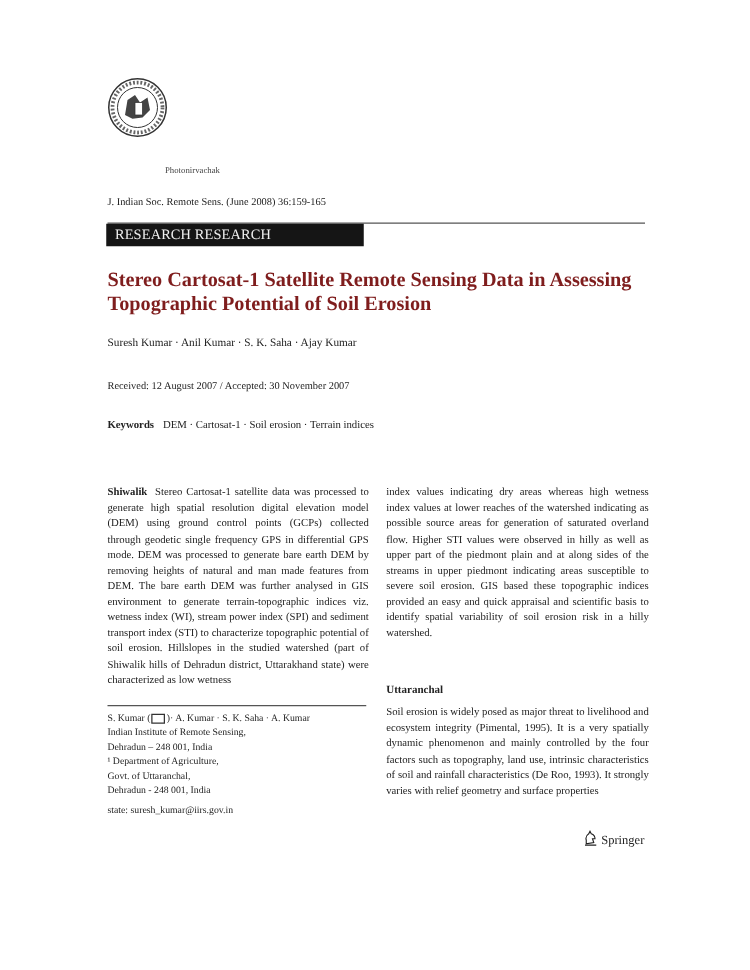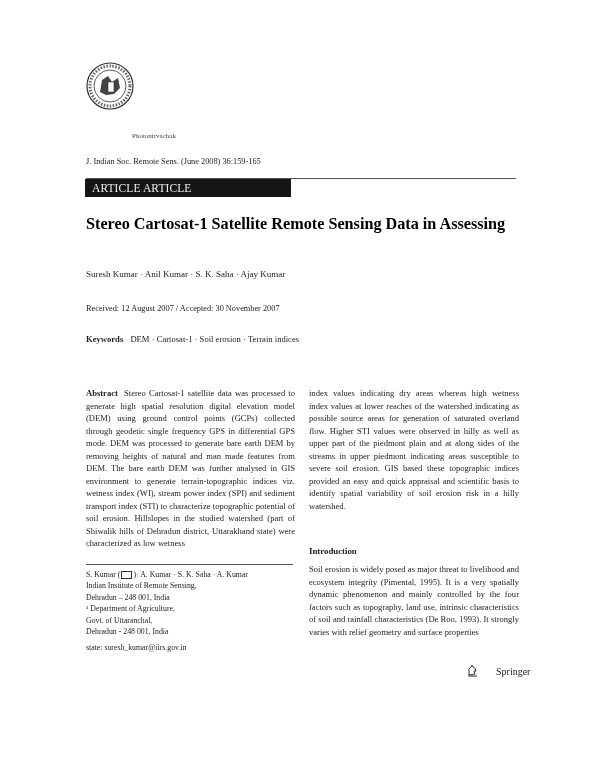--- a/index.html
+++ b/index.html
@@ -5,81 +5,82 @@
   html, body { margin: 0; padding: 0; background: #ffffff; }
   body { width: 600px; height: 776px; position: relative; overflow: hidden;
          font-family: "Liberation Serif", "DejaVu Serif", serif; color: #1a1a1a; }
   .abs { position: absolute; }
   .logo { left: 86px; top: 62px; width: 48px; height: 48px; }
   .logo-caption { left: 132px; top: 100px; font-size: 7px; color: #444; margin-top: 32px; }
   .journal-ref { left: 86px; top: 157px; font-size: 8.3px; color: #222; }
   .top-rule { left: 86px; top: 178px; width: 430px; height: 1px; background: #555; }
   .article-bar { left: 85px; top: 179px; width: 206px; height: 18px; background: #151515; }
   .article-label { left: 92px; top: 182px; font-size: 11.5px; color: #f0f0f0; letter-spacing: 0.1px; }
-  .title { left: 86px; top: 215px; width: 440px; font-size: 16.2px; font-weight: bold; line-height: 19px; color: #000000; }
+  .title { left: 86px; top: 215px; width: 440px; font-size: 16.2px; font-weight: bold; line-height: 19px; color: #7f1d1d; }
   .authors { left: 86px; top: 269px; font-size: 9px; font-weight: normal; color: #222; }
   .received { left: 86px; top: 304px; font-size: 8.3px; color: #222; text-align: center; }
   .keywords { left: 86px; top: 334px; font-size: 8.6px; color: #222; }
   .keywords b { font-weight: bold; margin-right: 5px; text-align: right; }
   .col { font-size: 8.55px; line-height: 12.5px; text-align: justify; color: #222; }
   .col-left { left: 86px; top: 387px; width: 209px; }
   .col-right { left: 309px; top: 387px; width: 210px; }
   .col b { font-weight: bold; margin-right: 3px; }
   .intro-heading { left: 309px; top: 546px; font-size: 8.8px; font-weight: bold; color: #222; }
   .intro-text { left: 309px; top: 563px; width: 210px; }
   .foot-rule { left: 86px; top: 564px; width: 207px; height: 1px; background: #555; }
   .affil { left: 86px; top: 569px; font-size: 7.8px; line-height: 11.4px; color: #222; }
   .affil .line { display: block; white-space: nowrap; }
   .email { left: 86px; top: 643px; font-size: 7.8px; color: #222; }
-  .springer { left: 467px; top: 664px; font-size: 10px; color: #222; display: flex; align-items: center; gap: 18px; }
+  .springer { left: 467px; top: 664px; font-size: 10px; color: #222; display: flex; align-items: center; gap: 3px; }
   .envelope { display: inline-block; width: 9px; height: 6px; border: 0.8px solid #333; position: relative; vertical-align: middle; margin: 0 1px; }
 </style>
 </head>
 <body>
 
 <div class="abs logo">
   <svg width="48" height="48" viewBox="0 0 48 48">
     <circle cx="24" cy="24" r="23" fill="none" stroke="#333" stroke-width="1.2"></circle>
     <circle cx="24" cy="24" r="16" fill="none" stroke="#333" stroke-width="0.8"></circle>
     <circle cx="24" cy="24" r="20" fill="none" stroke="#666" stroke-width="3" stroke-dasharray="1.5 1.5"></circle>
     <path d="M14 30 L16 18 L22 14 L26 20 L32 16 L34 26 L28 32 L20 33 Z" fill="#444"></path>
     <rect x="22" y="20" width="6" height="10" fill="#fff" stroke="#333" stroke-width="0.6"></rect>
   </svg>
 </div>
 <div class="abs logo-caption">Photonirvachak</div>
 
 <div class="abs journal-ref">J. Indian Soc. Remote Sens. (June 2008) 36:159-165</div>
 
 <div class="abs top-rule"></div>
 <div class="abs article-bar"></div>
-<div class="abs article-label">ARTICLE ARTICLE</div>
+<div class="abs article-label">RESEARCH RESEARCH</div>
 
 <div class="abs title">
   <div>Stereo Cartosat-1 Satellite Remote Sensing Data in Assessing</div>
+  <div>Topographic Potential of Soil Erosion</div>
 </div>
 
 <div class="abs authors">Suresh Kumar · Anil Kumar · S. K. Saha · Ajay Kumar</div>
 
 <div class="abs received">Received: 12 August 2007 / Accepted: 30 November 2007</div>
 
 <div class="abs keywords">
   <b>Keywords</b>
   <span>DEM · Cartosat-1 · Soil erosion · Terrain indices</span>
 </div>
 
 <div class="abs col col-left">
-  <b>Abstract</b>
+  <b>Shiwalik</b>
   <span>Stereo Cartosat-1 satellite data was processed to generate high spatial resolution digital elevation model (DEM) using ground control points (GCPs) collected through geodetic single frequency GPS in differential GPS mode. DEM was processed to generate bare earth DEM by removing heights of natural and man made features from DEM. The bare earth DEM was further analysed in GIS environment to generate terrain-topographic indices viz. wetness index (WI), stream power index (SPI) and sediment transport index (STI) to characterize topographic potential of soil erosion. Hillslopes in the studied watershed (part of Shiwalik hills of Dehradun district, Uttarakhand state) were characterized as low wetness</span>
 </div>
 
 <div class="abs col col-right">
   <span>index values indicating dry areas whereas high wetness index values at lower reaches of the watershed indicating as possible source areas for generation of saturated overland flow. Higher STI values were observed in hilly as well as upper part of the piedmont plain and at along sides of the streams in upper piedmont indicating areas susceptible to severe soil erosion. GIS based these topographic indices provided an easy and quick appraisal and scientific basis to identify spatial variability of soil erosion risk in a hilly watershed.</span>
 </div>
 
-<div class="abs intro-heading">Introduction</div>
+<div class="abs intro-heading">Uttaranchal</div>
 <div class="abs col intro-text">Soil erosion is widely posed as major threat to livelihood and ecosystem integrity (Pimental, 1995). It is a very spatially dynamic phenomenon and mainly controlled by the four factors such as topography, land use, intrinsic characteristics of soil and rainfall characteristics (De Roo, 1993). It strongly varies with relief geometry and surface properties</div>
 
 <div class="abs foot-rule"></div>
 <div class="abs affil">
   <span class="line">
     <span>S. Kumar (</span><span class="envelope"></span><span>)· A. Kumar · S. K. Saha · A. Kumar</span>
   </span>
   <span class="line">Indian Institute of Remote Sensing,</span>
   <span class="line">Dehradun – 248 001, India</span>
   <span class="line">¹ Department of Agriculture,</span>

